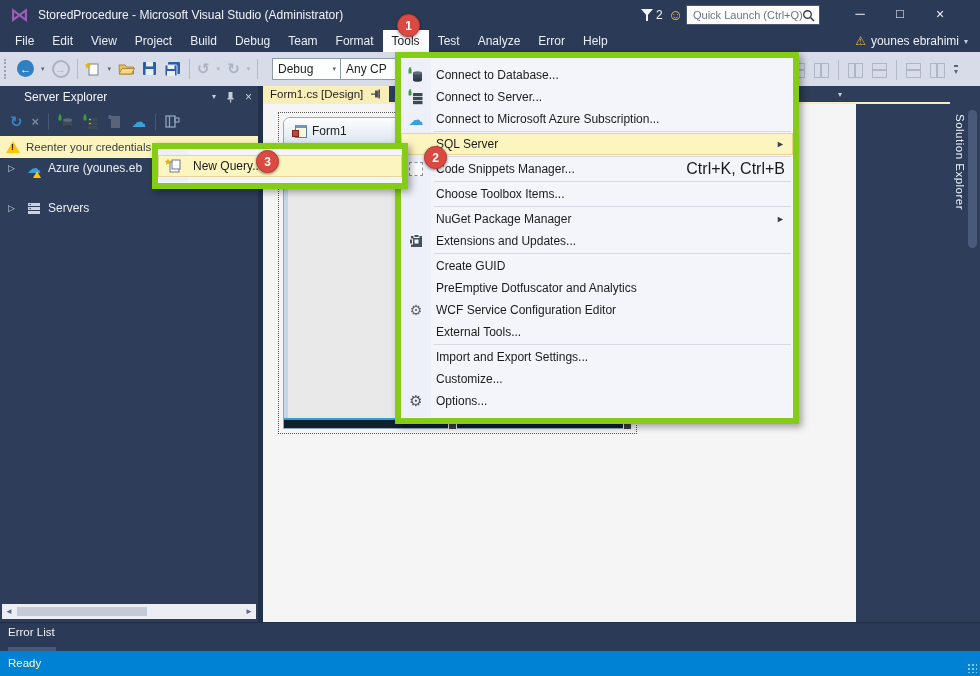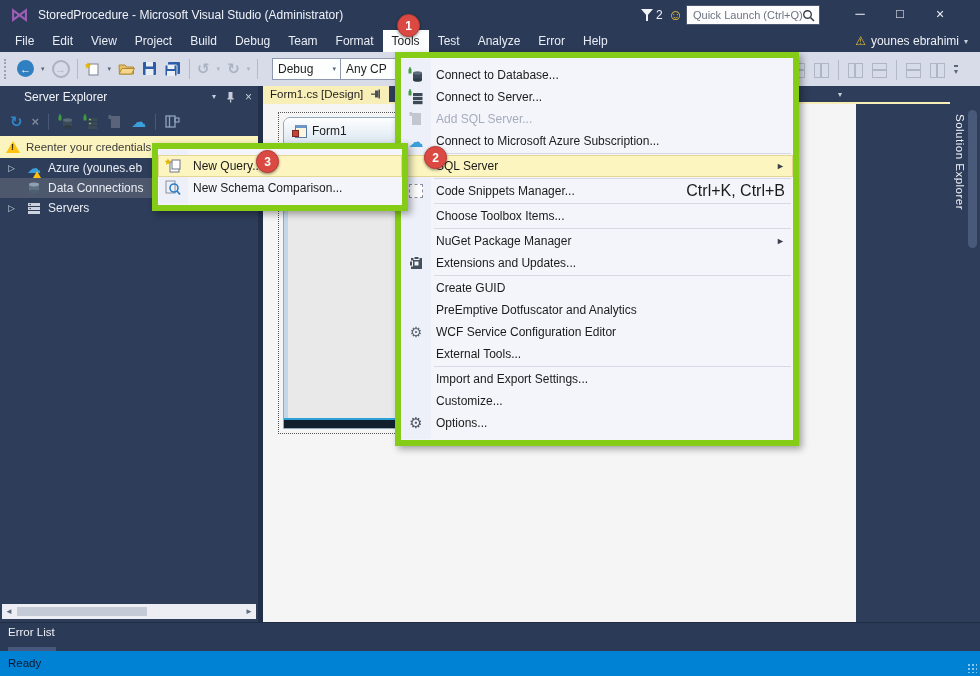--- a/index.html
+++ b/index.html
@@ -112,21 +112,21 @@
   
   .rightbar{left:950px;top:86px;width:30px;height:536px;background:#2E3D59;}
   .se-vert{position:absolute;left:4px;top:28px;writing-mode:vertical-rl;color:#EFF2F8;
            font-size:11.5px;letter-spacing:.5px;}
   .se-pill{position:absolute;right:3px;top:24px;width:9px;height:138px;background:#49597A;border-radius:5px;}
 
   
   .errorlist{left:0;top:622px;width:980px;height:29px;background:#2B3A56;border-top:1px solid #202D45;color:#EDF0F6;}
   .errorlist .t{position:absolute;left:8px;top:3px;font-size:11.5px;}
   .el-ind{position:absolute;left:8px;bottom:0;width:48px;height:5px;background:#46587B;}
-  .statusbar{left:0;top:651px;width:980px;height:25px;color:#0f172a;}
+  .statusbar{left:0;top:651px;width:980px;height:25px;color:#fef9c3;}
   .statusbar .t{position:absolute;left:8px;top:0;line-height:25px;font-size:11.5px;}
   .gripdots{position:absolute;right:3px;bottom:3px;width:10px;height:10px;
      background:radial-gradient(circle 1.2px,rgba(255,255,255,.55) 1px,#0000 1.5px) 0 0/4px 4px;}
 
   
   .popup{background:#F3F5FB;border:6px solid #84cc16;box-shadow:3px 3px 7px rgba(0,0,0,.35);
          padding:6px 0;z-index:50;}
   .popup:before{content:"";position:absolute;left:1px;top:1px;bottom:1px;width:29px;background:#EDF0F8;}
   .tools-popup{left:395px;top:52px;width:392px;}
   .sub-popup{left:152px;top:143px;width:244px;z-index:60;}
@@ -297,31 +297,20 @@
       <span>Reenter your credentials</span>
     </div>
     <div class="trow" style="top:72px;">
       <span class="expander">▷</span>
       <span class="ticon">
         <span class="cloud" style="font-size:14px;">☁</span>
         <span class="mini-warn"></span>
       </span>
       <span>Azure (younes.eb</span>
     </div>
-    <div class="trow sel" style="top:92px;">
-      <span class="expander"></span>
-      <span class="ticon">
-        <svg width="14" height="14">
-          <rect x="2" y="3.5" width="10" height="7" fill="#5F7184"></rect>
-          <ellipse cx="7" cy="3.5" rx="5" ry="1.9" fill="#8FA0B0"></ellipse>
-          <ellipse cx="7" cy="10.5" rx="5" ry="1.9" fill="#4E5F70"></ellipse>
-        </svg>
-      </span>
-      <span>Data Connections</span>
-    </div>
     <div class="trow" style="top:112px;">
       <span class="expander">▷</span>
       <span class="ticon">
         <svg width="14" height="13">
           <rect x="1" y="1" width="12" height="3" fill="#CDD3DE"></rect>
           <rect x="1" y="5" width="12" height="3" fill="#CDD3DE"></rect>
           <rect x="1" y="9" width="12" height="3" fill="#CDD3DE"></rect>
           <circle cx="3.2" cy="2.5" r="0.8" fill="#3C4956"></circle>
             <circle cx="3.2" cy="6.5" r="0.8" fill="#3C4956"></circle>
         </svg>
@@ -400,29 +389,20 @@
           <rect x="0.5" y="2" width="3" height="4.5" rx="0.6" fill="#3E9B41"></rect>
           <rect x="1" y="0.3" width="0.9" height="2" fill="#3E9B41"></rect>
             <rect x="2.2" y="0.3" width="0.9" height="2" fill="#3E9B41"></rect>
           <rect x="5" y="4" width="9.5" height="3.2" fill="#3C4956"></rect>
           <rect x="5" y="8" width="9.5" height="3.2" fill="#3C4956"></rect>
           <rect x="5" y="12" width="9.5" height="3.2" fill="#3C4956"></rect>
         </svg>
       </span>
       <span class="lbl">Connect to Server...</span>
     </div>
-    <div class="mrow disabled">
-      <span class="gut">
-        <svg width="14" height="16" style="opacity:.45">
-          <rect x="3" y="2" width="9" height="12" fill="#8E95A4"></rect>
-          <rect x="0.5" y="1" width="2.5" height="4" fill="#8E95A4"></rect>
-        </svg>
-      </span>
-      <span class="lbl">Add SQL Server...</span>
-    </div>
     <div class="mrow">
       <span class="gut cloud">☁</span>
       <span class="lbl">Connect to Microsoft Azure Subscription...</span>
     </div>
     <div class="msep"></div>
     <div class="mrow hl">
       <span class="gut"></span>
       <span class="lbl">SQL Server</span>
       <span class="sub-arrow">►</span>
     </div>
@@ -492,30 +472,20 @@
     <div class="mrow hl">
       <span class="gut">
         <svg width="16" height="16">
           <rect x="5" y="4" width="9" height="10" fill="#FDFDFE" stroke="#6E7686"></rect>
           <rect x="7" y="2" width="8" height="9" fill="#FDFDFE" stroke="#6E7686"></rect>
           <polygon points="3,0.5 4,2.6 6.3,3 4.6,4.5 5.1,6.8 3,5.6 0.9,6.8 1.4,4.5 -0.3,3 2,2.6" fill="#E3B505"></polygon>
         </svg>
       </span>
       <span class="lbl">New Query...</span>
     </div>
-    <div class="mrow">
-      <span class="gut">
-        <svg width="16" height="16">
-          <rect x="1" y="1" width="9" height="12" fill="none" stroke="#8A90A0"></rect>
-          <circle cx="9" cy="8" r="4" fill="none" stroke="#2D7DC4" stroke-width="1.6"></circle>
-          <line x1="12" y1="11" x2="15" y2="14.5" stroke="#2D7DC4" stroke-width="1.8"></line>
-        </svg>
-      </span>
-      <span class="lbl">New Schema Comparison...</span>
-    </div>
   </div>
 
   <div class="badge" style="left:397px;top:14px;">
     <span>1</span>
   </div>
   <div class="badge" style="left:424px;top:146px;">
     <span>2</span>
   </div>
   <div class="badge" style="left:256px;top:150px;">
     <span>3</span>

